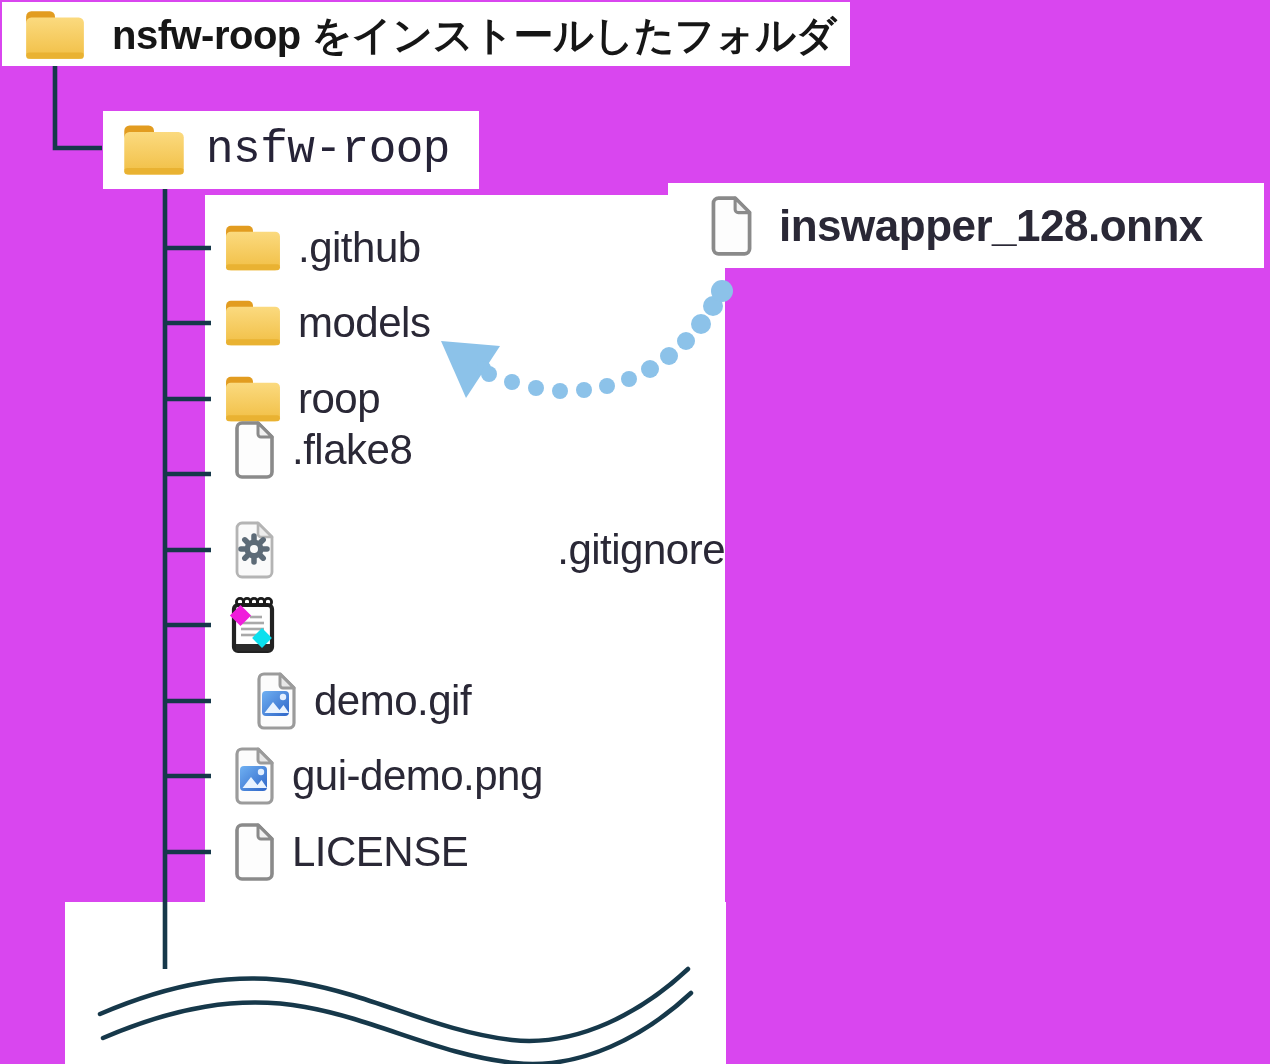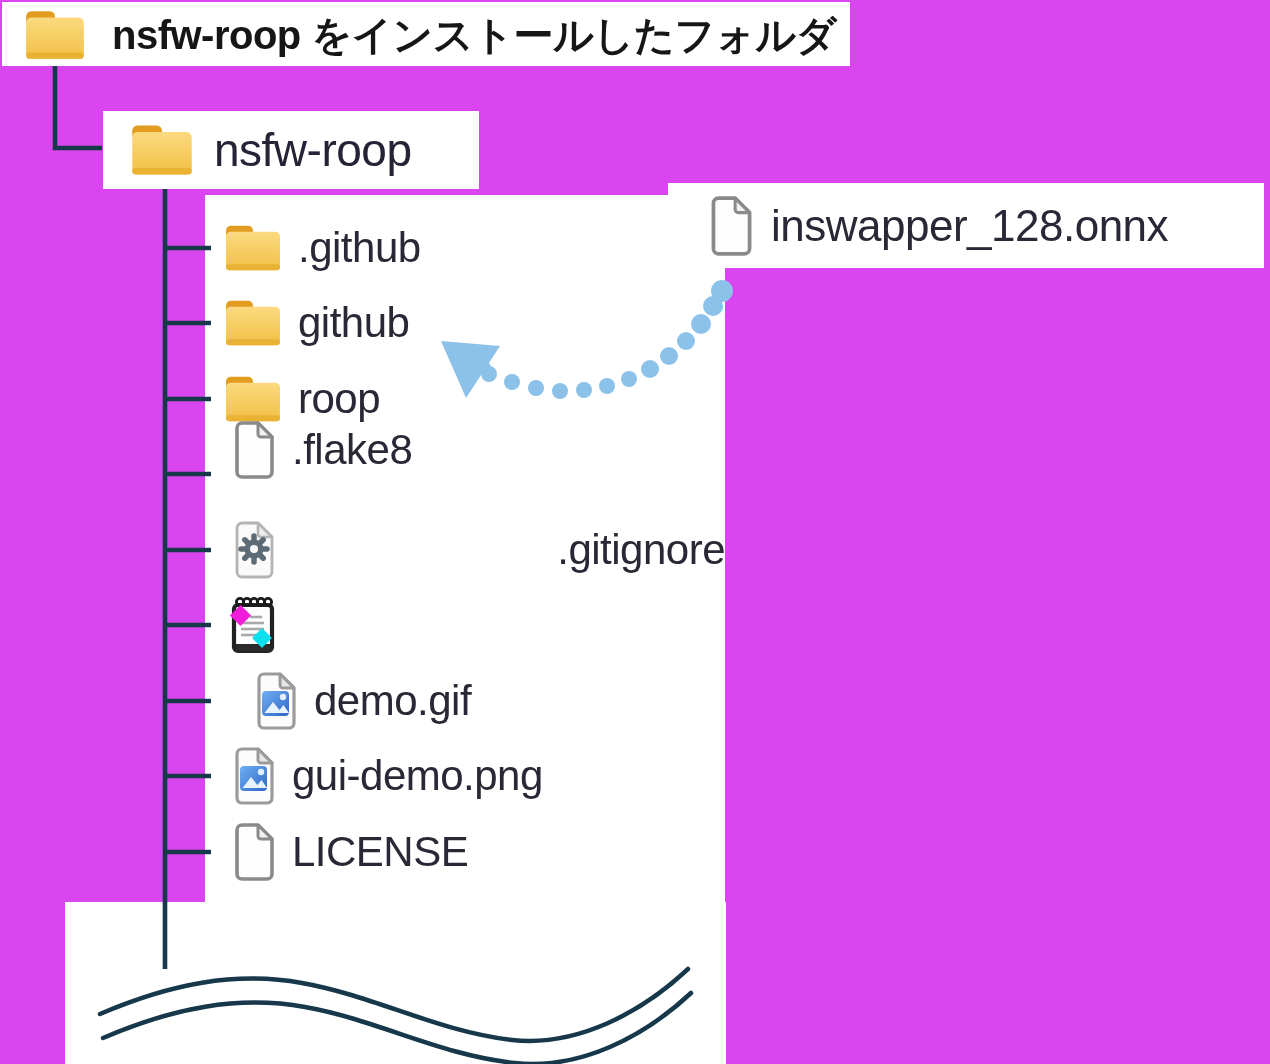--- a/index.html
+++ b/index.html
@@ -96,39 +96,39 @@
     <span class="icon">
       <svg width="66" height="56" viewBox="0 0 64 54">
         <rect x="4" y="4" width="28" height="14" rx="5" fill="#e29c20"></rect>
         <rect x="4" y="10" width="56" height="40" rx="5" fill="url(#gfold)"></rect>
         <rect x="4" y="44" width="56" height="6" rx="3" fill="#e9b232"></rect>
       </svg>
     </span>
     <span class="title-text" style="margin-left:24px;">nsfw-roop をインストールしたフォルダ</span>
   </div>
 
-  <div class="abs label-row" style="left:128px;top:116px;height:68px;">
+  <div class="abs label-row" style="left:120px;top:116px;height:68px;font-family:Liberation Mono, monospace;">
     <span class="icon">
       <svg width="68" height="58" viewBox="0 0 64 54">
         <rect x="4" y="4" width="28" height="14" rx="5" fill="#e29c20"></rect>
         <rect x="4" y="10" width="56" height="40" rx="5" fill="url(#gfold)"></rect>
         <rect x="4" y="44" width="56" height="6" rx="3" fill="#e9b232"></rect>
       </svg>
     </span>
     <span class="repo-text" style="margin-left:18px;">nsfw-roop</span>
   </div>
 
   <div class="abs label-row" style="left:705px;top:192px;height:68px;">
     <span class="icon">
       <svg width="52" height="64" viewBox="0 0 48 62">
         <path d="M7 9 a5 5 0 0 1 5 -5 h16 l14 14 v35 a5 5 0 0 1 -5 5 H12 a5 5 0 0 1 -5 -5 Z" fill="#fdfdfd" stroke="#8a8a8a" stroke-width="3.6" stroke-linejoin="round"></path>
         <path d="M28 4 l14 14 h-11 a3 3 0 0 1 -3 -3 Z" fill="#f1f1f1" stroke="#8a8a8a" stroke-width="3" stroke-linejoin="round"></path>
       </svg>
     </span>
-    <span class="onnx-text" style="margin-left:14px;">inswapper_128.onnx</span>
+    <span class="onnx-text" style="margin-left:22px;font-weight:bold;">inswapper_128.onnx</span>
   </div>
 
   <div class="tree-row" style="top:210px;">
     <span class="ric icon">
       <svg width="62" height="52" viewBox="0 0 64 54">
           <rect x="4" y="4" width="28" height="14" rx="5" fill="#e29c20"></rect>
           <rect x="4" y="10" width="56" height="40" rx="5" fill="url(#gfold)"></rect>
           <rect x="4" y="44" width="56" height="6" rx="3" fill="#e9b232"></rect>
         </svg>
     </span>
@@ -136,21 +136,21 @@
   </div>
 
   <div class="tree-row" style="top:285px;">
     <span class="ric icon">
       <svg width="62" height="52" viewBox="0 0 64 54">
           <rect x="4" y="4" width="28" height="14" rx="5" fill="#e29c20"></rect>
           <rect x="4" y="10" width="56" height="40" rx="5" fill="url(#gfold)"></rect>
           <rect x="4" y="44" width="56" height="6" rx="3" fill="#e9b232"></rect>
         </svg>
     </span>
-    <span class="tree-label">github</span>
+    <span class="tree-label">models</span>
   </div>
 
   <div class="tree-row" style="top:361px;">
     <span class="ric icon">
       <svg width="62" height="52" viewBox="0 0 64 54">
           <rect x="4" y="4" width="28" height="14" rx="5" fill="#e29c20"></rect>
           <rect x="4" y="10" width="56" height="40" rx="5" fill="url(#gfold)"></rect>
           <rect x="4" y="44" width="56" height="6" rx="3" fill="#e9b232"></rect>
         </svg>
     </span>

